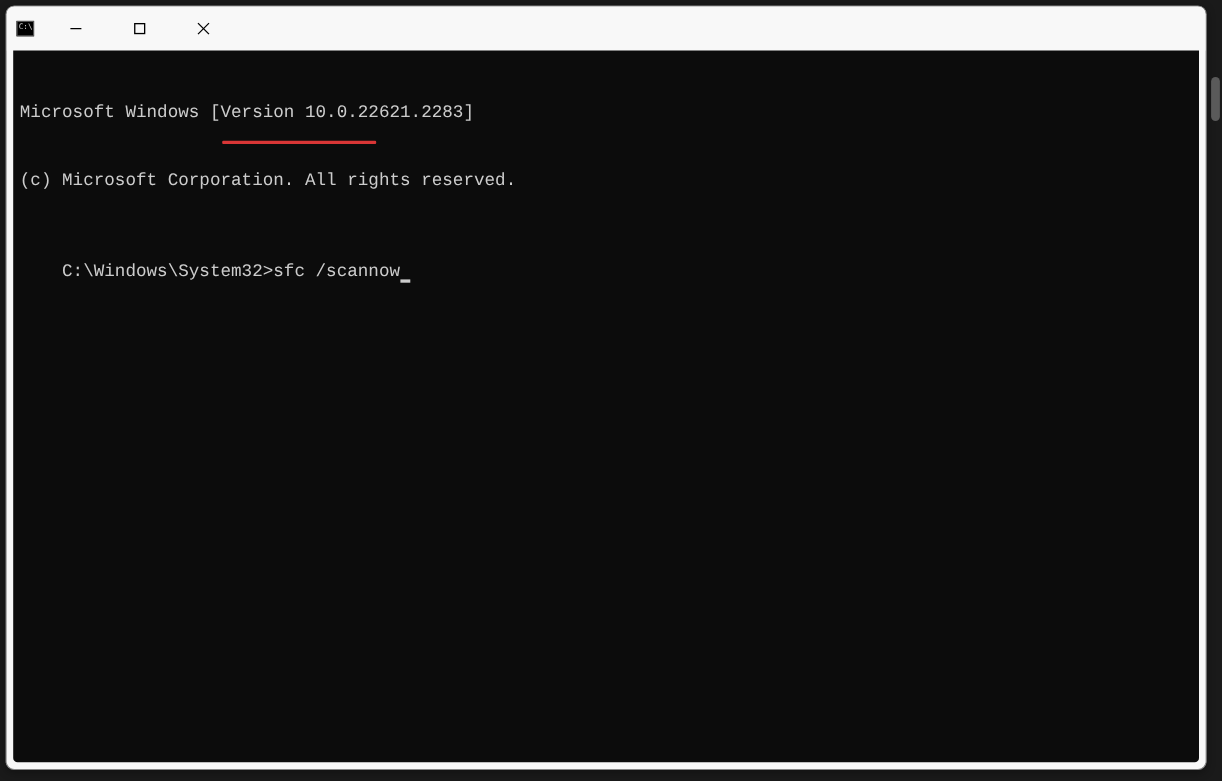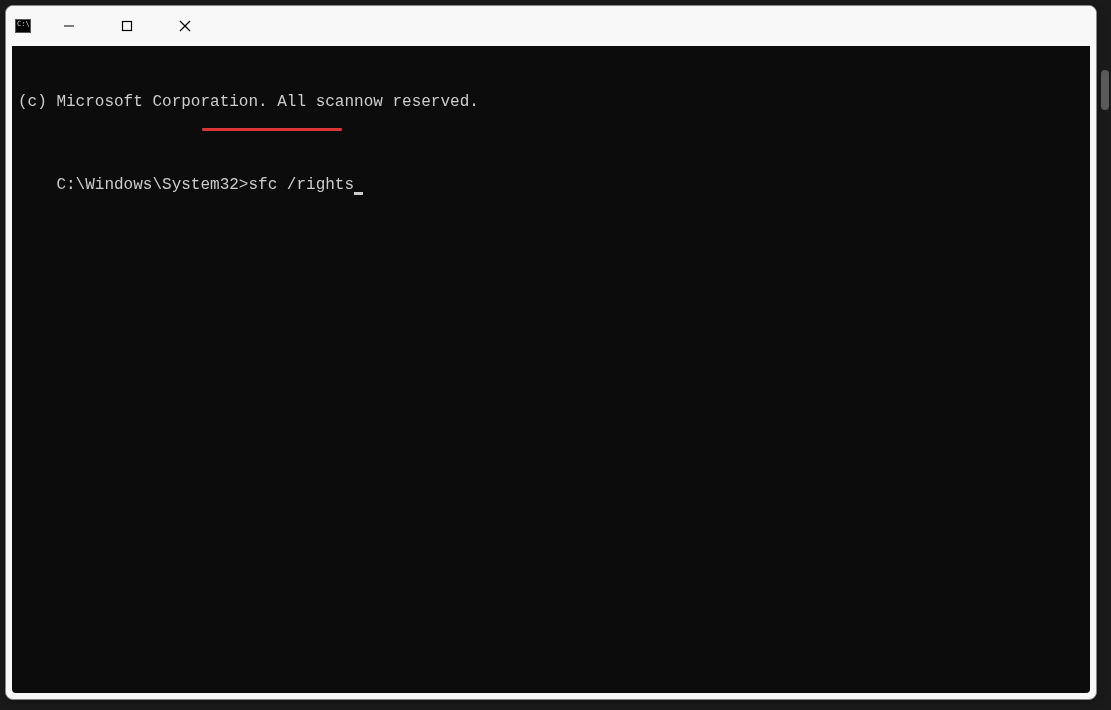--- a/index.html
+++ b/index.html
@@ -145,20 +145,21 @@
       </div>
       <div class="control-btn close">
         <svg viewBox="0 0 12 12">
           <line x1="1" y1="1" x2="11" y2="11" stroke="#000" stroke-width="1.2"></line>
           <line x1="11" y1="1" x2="1" y2="11" stroke="#000" stroke-width="1.2"></line>
         </svg>
       </div>
     </div>
   </div>
   <div class="terminal">
-    <span class="terminal-line">(c) Microsoft Corporation. All scannow reserved.</span>
+    <span class="terminal-line">Microsoft Windows [Version 10.0.22621.2283]</span>
+    <span class="terminal-line">(c) Microsoft Corporation. All rights reserved.</span>
     <span class="terminal-line"></span>
-    <span class="prompt-line"><span>C:\Windows\System32&gt;</span><span>sfc /rights</span><span class="cursor"></span></span>
+    <span class="prompt-line"><span>C:\Windows\System32&gt;</span><span>sfc /scannow</span><span class="cursor"></span></span>
     <div class="underline-annotation" style="left: 190px; top: 82px; width: 140px;"></div>
   </div>
 </div>
 
 <div class="outer-scrollbar"></div>
 
 </body></html>

